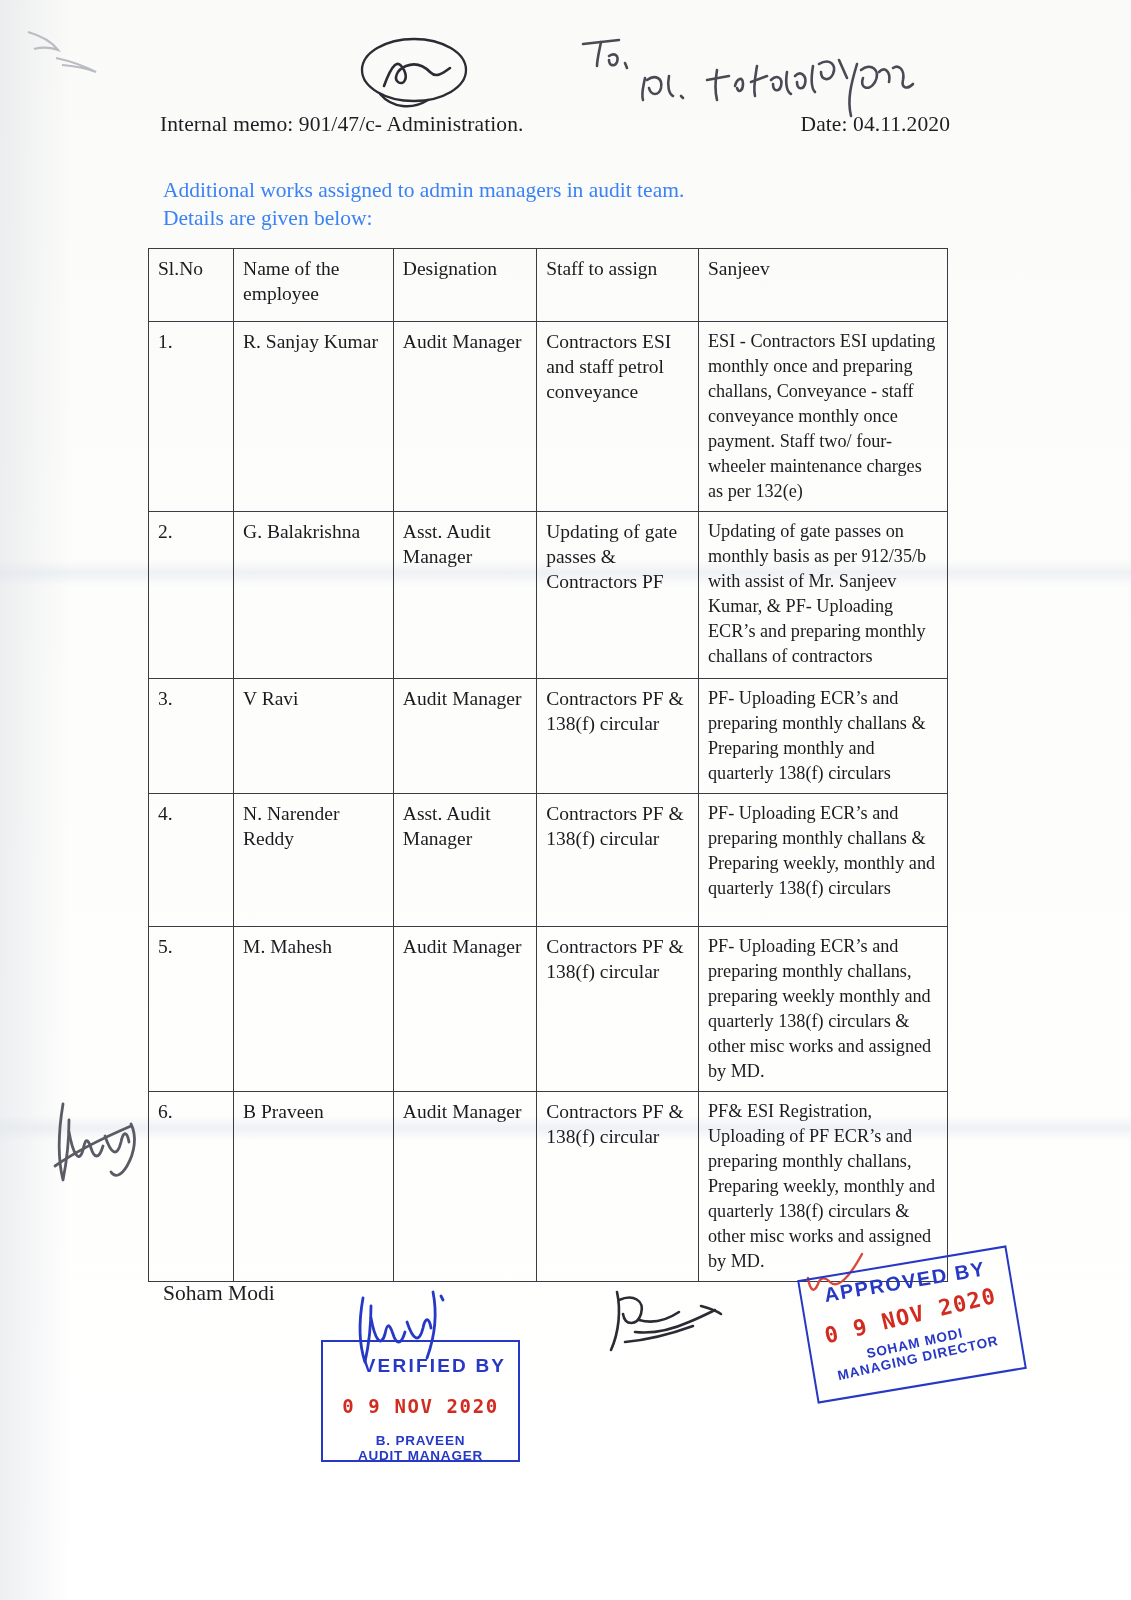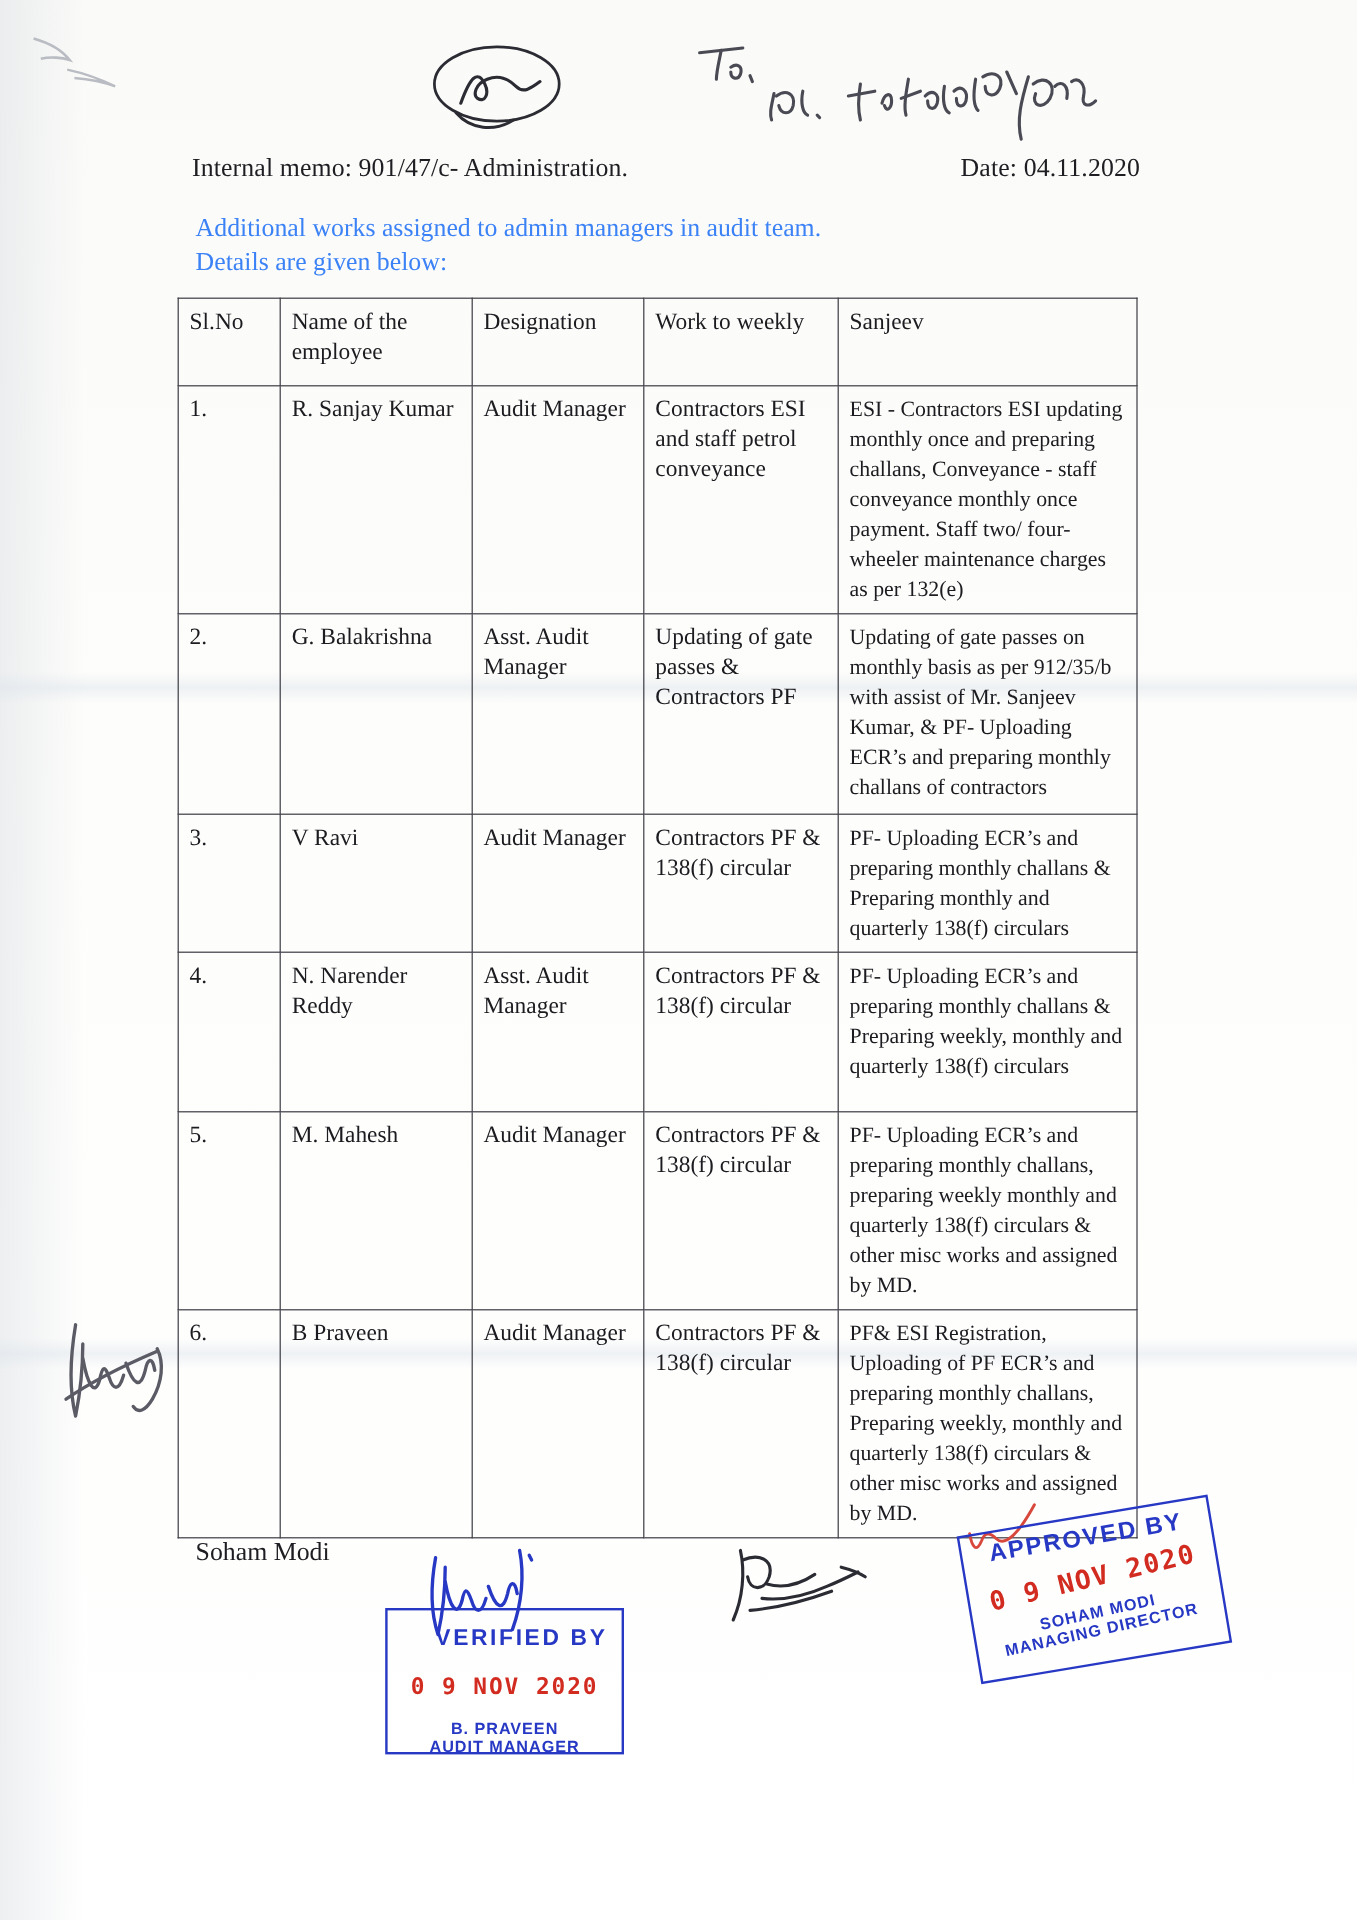--- a/index.html
+++ b/index.html
@@ -31,21 +31,21 @@
     left: 0; right: 0;
     height: 26px;
     background: linear-gradient(180deg, rgba(226,231,236,0) 0%, rgba(223,229,236,0.5) 50%, rgba(226,231,236,0) 100%);
     pointer-events: none;
   }
 
   
   .memo-line {
     position: absolute;
     left: 160px;
-    top: 128px;
+    top: 112px;
     width: 790px;
     display: flex;
     justify-content: space-between;
     font-size: 21.5px;
     color: #1d1d22;
     letter-spacing: 0.1px;
   }
   .intro {
     position: absolute;
     left: 163px;
@@ -238,21 +238,21 @@
     <div>Additional works assigned to admin managers in audit team.</div>
     <div>Details are given below:</div>
   </div>
 
   <table class="memo-table">
     <thead>
       <tr>
         <th class="h-sl">Sl.No</th>
         <th class="h-name">Name of the employee</th>
         <th class="h-desg">Designation</th>
-        <th class="h-work">Work to weekly</th>
+        <th class="h-work">Staff to assign</th>
         <th class="h-rem">Sanjeev</th>
       </tr>
     </thead>
     <tbody>
       <tr class="r1">
         <td class="cell-sl">1.</td>
         <td class="name">R.  Sanjay Kumar</td>
         <td class="desg">Audit Manager</td>
         <td class="work">Contractors ESI and staff petrol conveyance</td>
         <td class="rem">ESI - Contractors ESI updating monthly once and preparing challans, Conveyance - staff conveyance monthly once payment. Staff two/ four-wheeler maintenance charges as per 132(e)</td>

